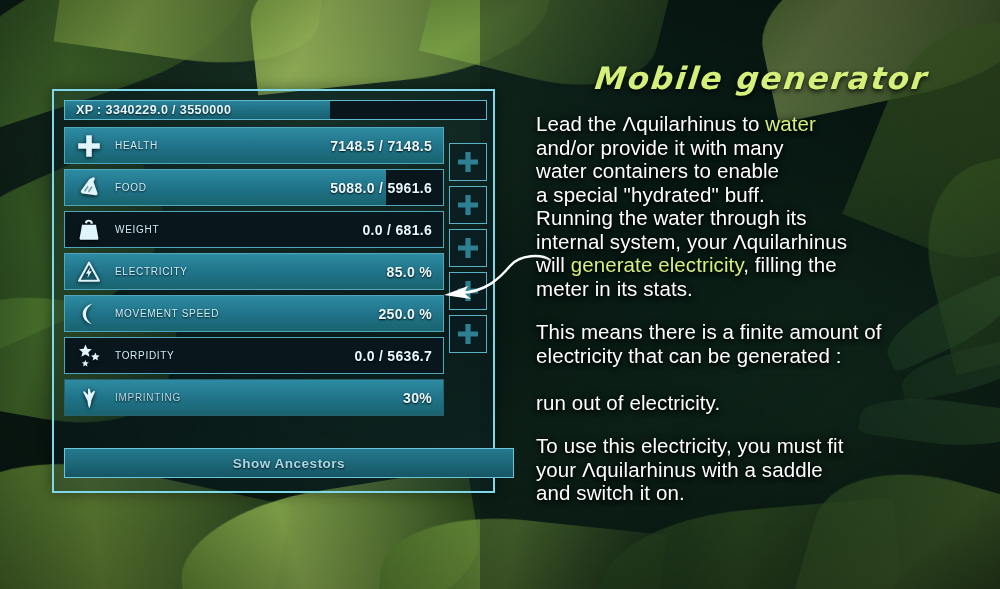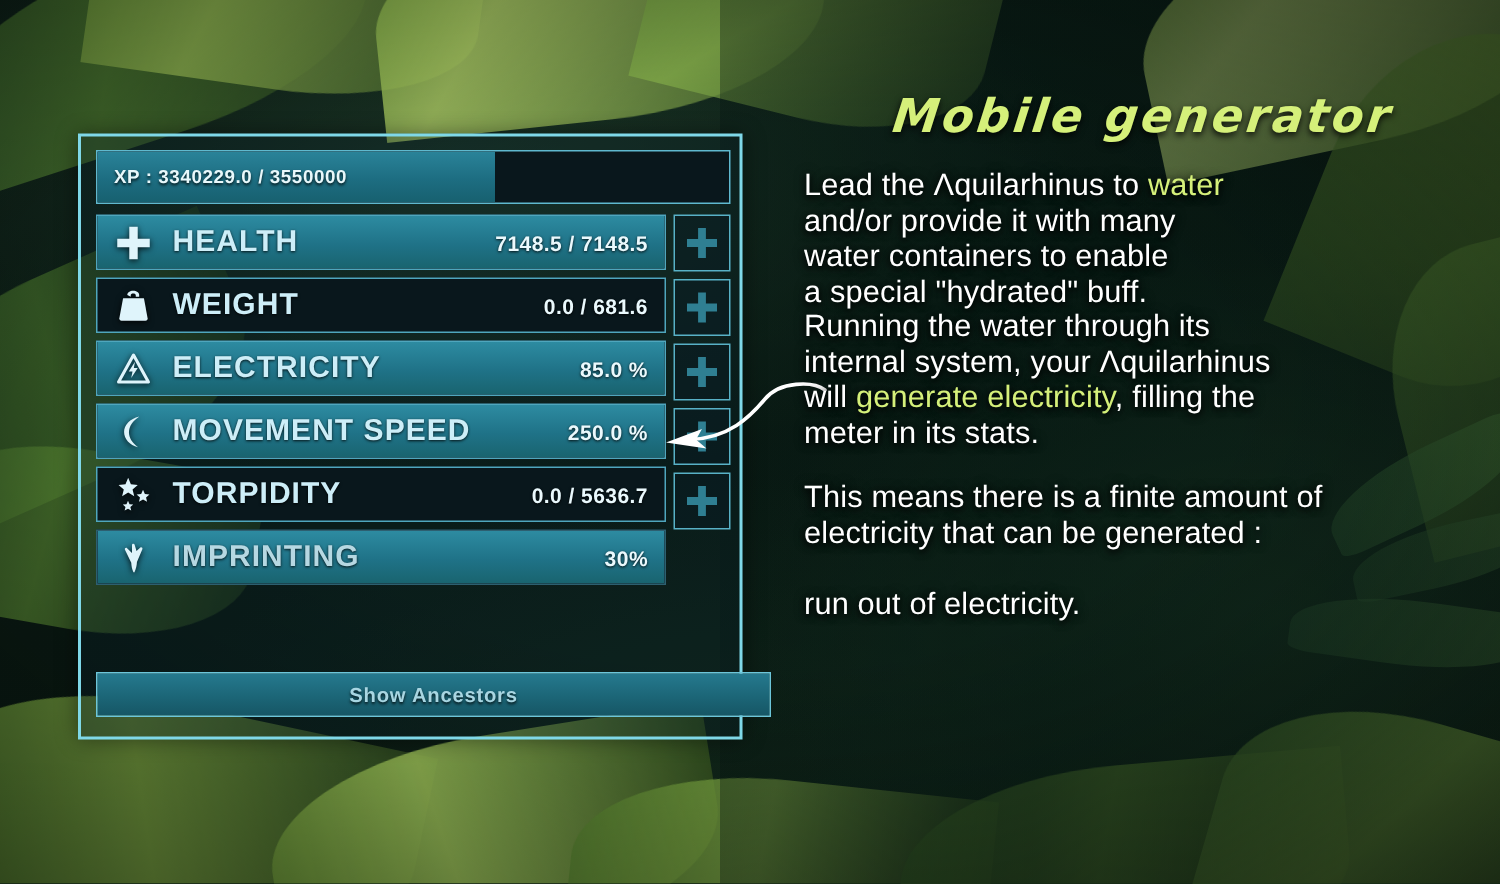--- a/index.html
+++ b/index.html
@@ -42,21 +42,21 @@
   
   #stats-panel {
     position:absolute; left:52px; top:89px; width:443px; height:404px;
     border:2px solid #7fd8e8;
     background:rgba(10,34,42,0.30);
     box-shadow:0 0 14px rgba(0,0,0,.45);
   }
   #stats-inner { position:absolute; inset:0; padding:9px 10px; }
 
   .xp-row {
-    position:relative; height:36px; width:423px;
+    position:relative; height:20px; width:423px;
     border:1px solid #5fb9cf;
     background:#09171c;
     overflow:hidden;
     margin-bottom:7px;
   }
   .xp-fill {
     position:absolute; left:0; top:0; bottom:0;
     background:linear-gradient(180deg,#2a8399 0%, #1d6d81 55%, #17606f 100%);
   }
   .xp-label {
@@ -80,21 +80,21 @@
   .stat-icon {
     position:absolute; left:5px; top:0; bottom:0; width:38px;
     display:flex; align-items:center; justify-content:center;
     color:#dff4fb;
     filter:drop-shadow(0 1px 2px rgba(0,0,0,.85));
   }
   .stat-icon svg { display:block; }
   .stat-name {
     position:absolute; left:50px; top:0; bottom:0;
     display:flex; align-items:center;
-    font-size:20px; font-weight:bold; letter-spacing:.7px;
+    font-size:10px; font-weight:normal; letter-spacing:.7px;
     color:#cdeef8; text-shadow:0 1px 2px rgba(0,0,0,.85);
   }
   .stat-val {
     position:absolute; right:11px; top:0; bottom:0;
     display:flex; align-items:center;
     font-size:14px; font-weight:bold; letter-spacing:.3px;
     color:#eaf9fd; text-shadow:0 1px 2px rgba(0,0,0,.9);
   }
 
   
@@ -188,20 +188,31 @@
       <div class="stat-fill" style="width:100%"></div>
       <span class="stat-icon">
         <svg width="26" height="26" viewBox="0 0 24 24">
             <path fill="currentColor" d="M9.4 2h5.2v7.4H22v5.2h-7.4V22H9.4v-7.4H2V9.4h7.4z"></path>
           </svg>
       </span>
       <span class="stat-name">HEALTH</span>
       <span class="stat-val">7148.5 / 7148.5</span>
     </div>
 
+    <div class="stat-row">
+      <div class="stat-fill" style="width:85%"></div>
+      <span class="stat-icon">
+        <svg width="26" height="26" viewBox="0 0 24 24">
+          <path fill="currentColor" d="M15.5 2.2c1.1-.5 2.3.7 1.8 1.8l-1.1 2.3 3.6 10.3c.4 1.2-.6 2.4-1.8 2.2L5.8 17c-1.2-.2-1.8-1.6-1.1-2.6L12.4 3.6z"></path>
+          <path fill="#0f3b46" opacity=".45" d="M7.4 14.2l3.3-4.6 1 1.4-3.3 4.6zm3.6.6l3.3-4.6 1 1.4-3.3 4.6z"></path>
+        </svg>
+      </span>
+      <span class="stat-name">FOOD</span>
+      <span class="stat-val">5088.0 / 5961.6</span>
+    </div>
 
     <div class="stat-row">
       <div class="stat-fill" style="width:0%"></div>
       <span class="stat-icon">
         <svg width="26" height="26" viewBox="0 0 24 24">
           <path fill="currentColor" d="M8.2 5.2c0-1.6 1.6-2.6 3.6-2.6s3.7 1 3.7 2.6v1.1h-2.1V5.4c0-.7-.7-1.1-1.6-1.1s-1.5.4-1.5 1.1v.9z"></path>
           <path fill="currentColor" d="M5.6 7.2h12.8l2.3 12.4c.1.8-.5 1.5-1.3 1.5H4.6c-.8 0-1.4-.7-1.3-1.5z"></path>
         </svg>
       </span>
       <span class="stat-name">WEIGHT</span>
@@ -290,14 +301,15 @@
 <svg id="arrow" viewBox="0 0 120 70">
   <path d="M112 8 C104 2, 82 2, 72 14 C62 26, 48 40, 22 41" fill="none" stroke="#ffffff" stroke-width="2.4" stroke-linecap="round"></path>
   <path d="M6 43 L30 34 L26 41 L33 47 Z" fill="#ffffff"></path>
 </svg>
 
 <div id="info">
   <div id="info-title">Mobile  generator</div>
   <div id="info-body">
       <div class="para"><span>Lead the Λquilarhinus to </span><span class="hl">water</span><br><span>and/or provide it with many</span><br><span>water containers to enable</span><br><span>a special "hydrated" buff.</span><br><span>Running the water through its</span><br><span>internal system, your Λquilarhinus</span><br><span>will </span><span class="hl">generate electricity</span><span>, filling the</span><br><span>meter in its stats.</span></div>
       <div class="para"><span>This means there is a finite amount of</span><br><span>electricity that can be generated :</span><br><br><span>run out of electricity.</span></div>
+      <div class="para"><span>To use this electricity, you must fit</span><br><span>your Λquilarhinus with a saddle</span><br><span>and switch it on.</span></div>
     </div>
 </div>
 
 </body></html>

